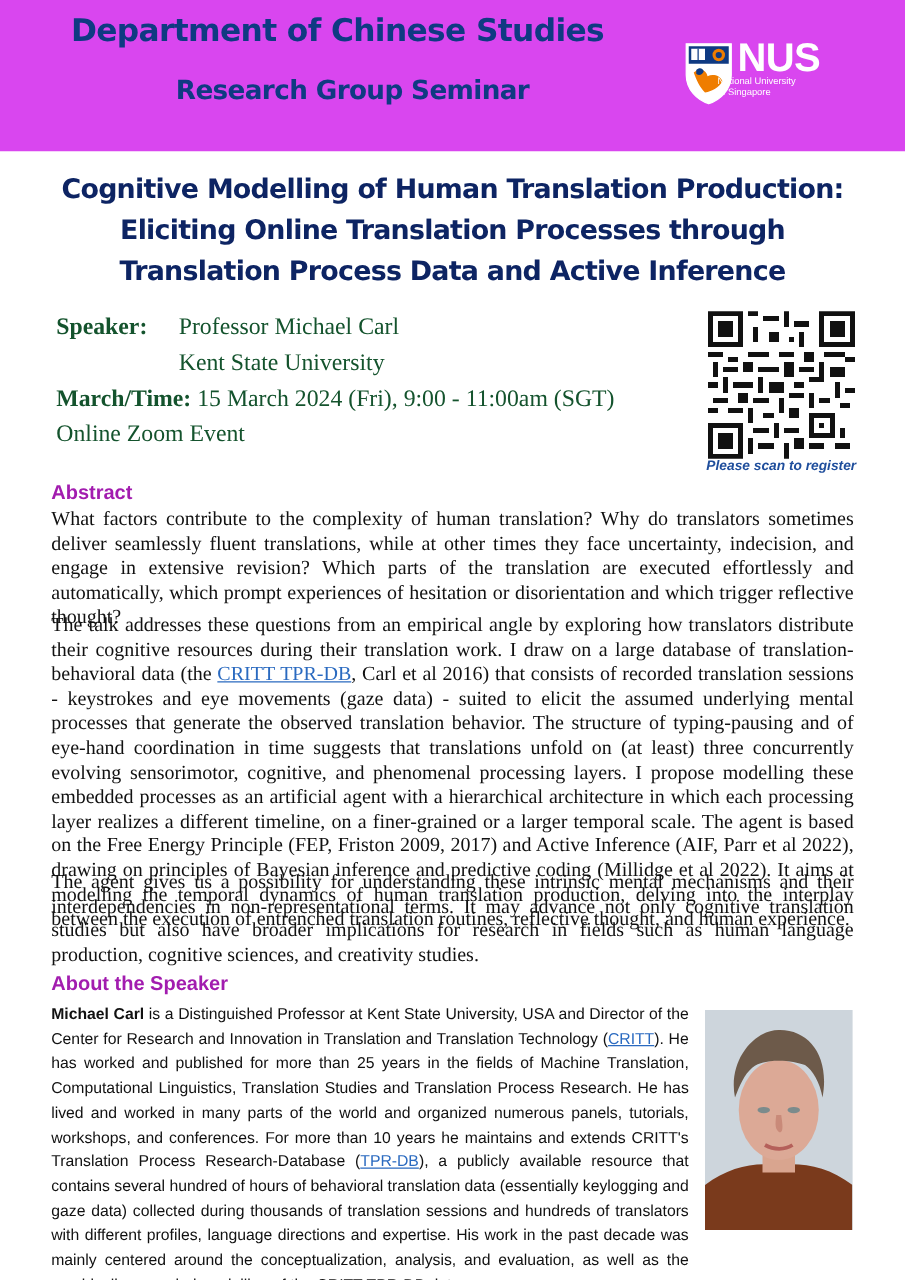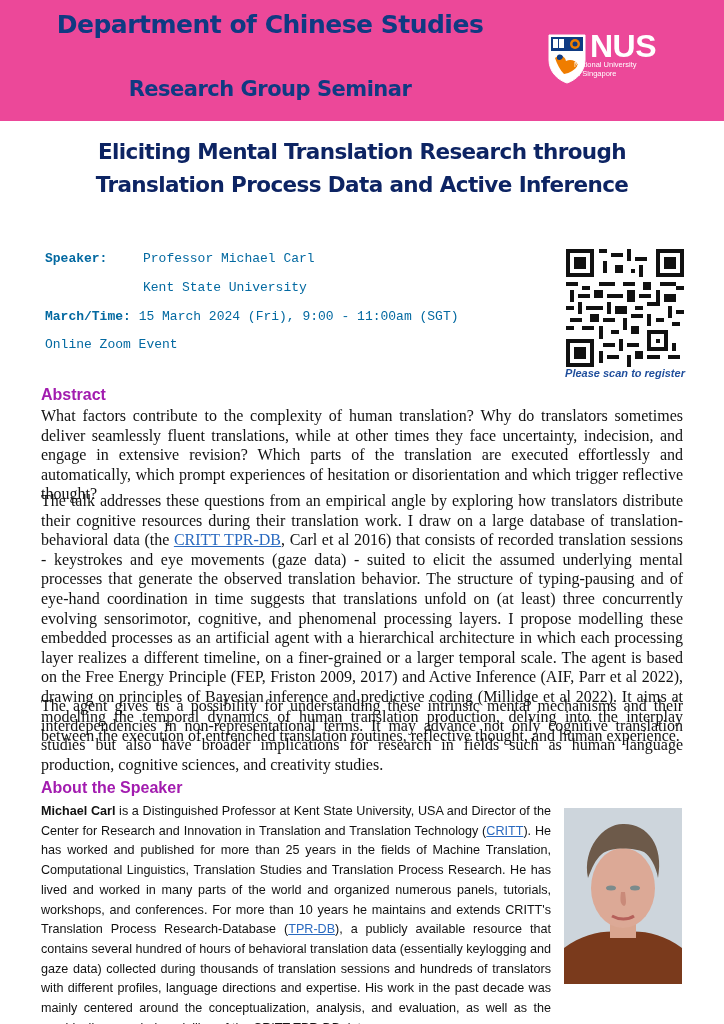--- a/index.html
+++ b/index.html
@@ -1,34 +1,34 @@
 <!DOCTYPE html>
 <html><head>
 <meta charset="utf-8">
 <style>
   html, body { margin: 0; padding: 0; background: #ffffff; }
   body { width: 724px; height: 1024px; position: relative; overflow: hidden;
          font-family: "Liberation Sans", sans-serif; color: #111; }
-  .header { position: absolute; left: 0; top: 0; width: 724px; height: 121px; background: #ec4899; }
+  .header { position: absolute; left: 0; top: 0; width: 724px; height: 121px; background: #d946ef; }
   .header-title { position: absolute; left: 0; width: 540px; text-align: center; color: #0f3a82;
                   font-family: "DejaVu Sans", sans-serif; font-weight: bold; letter-spacing: -0.5px; }
   .h1 { top: 10px; font-size: 25px; }
   .h2 { top: 45px; font-size: 21px; }
-  .h3 { top: 77px; font-size: 21px; }
+  .h3 { top: 60px; font-size: 21px; margin-left: 12px; }
   .logo { position: absolute; left: 548px; top: 32px; width: 150px; height: 56px; }
   .shield { position: absolute; left: 0; top: 2px; width: 38px; height: 50px; }
   .nus-word { position: absolute; left: 42px; top: -4px; font-size: 32px; color: #fff; font-weight: bold;
               font-family: "Liberation Sans", sans-serif; letter-spacing: -0.5px; }
   .nus-sub { position: absolute; left: 26px; top: 28px; font-size: 7.5px; color: #fff; line-height: 9px; }
 
   .talk-title { position: absolute; left: 0; top: 135px; width: 724px; text-align: center;
                 color: #0d2463; font-family: "DejaVu Sans", sans-serif; font-weight: bold;
                 font-size: 21.5px; line-height: 33px; letter-spacing: -0.6px; }
 
-  .info { position: absolute; left: 45px; color: #0369a1; font-family: Liberation Mono, monospace; font-size: 13px; }
+  .info { position: absolute; left: 45px; color: #14532d; font-family: Liberation Serif, serif; font-size: 19px; }
   .info b { font-weight: bold; }
   .qr { position: absolute; left: 566px; top: 249px; width: 118px; height: 118px; }
   .qr-caption { position: absolute; left: 555px; top: 367px; width: 140px; text-align: center;
                 font-size: 11px; font-style: italic; font-weight: bold; color: #1f4e9c; }
 
   .section-head { position: absolute; left: 41px; font-size: 16px; font-weight: bold; color: #a21caf;
                   font-family: "Liberation Sans", sans-serif; }
   .para { position: absolute; left: 41px; width: 642px; font-size: 16px; line-height: 19.6px;
           text-align: justify; color: #111; font-family: Liberation Serif, serif; }
   .link { color: #2a6ac0; text-decoration: underline; }
@@ -58,21 +58,22 @@
     </svg>
     <div class="nus-word">NUS</div>
     <div class="nus-sub">
       <div>National University</div>
       <div>of Singapore</div>
     </div>
   </div>
 </div>
 
 <div class="talk-title">
-  <div>Eliciting Mental Translation Research through</div>
+  <div>Cognitive Modelling of Human Translation Production:</div>
+  <div>Eliciting Online Translation Processes through</div>
   <div>Translation Process Data and Active Inference</div>
 </div>
 
 <div class="info" style="top:251px;">
   <b>Speaker:</b>
 </div>
 <div class="info" style="top:251px; left:143px;">Professor Michael Carl</div>
 <div class="info" style="top:280px; left:143px;text-align:center;">Kent State University</div>
 <div class="info" style="top:309px;">
   <b>March/Time:</b>

